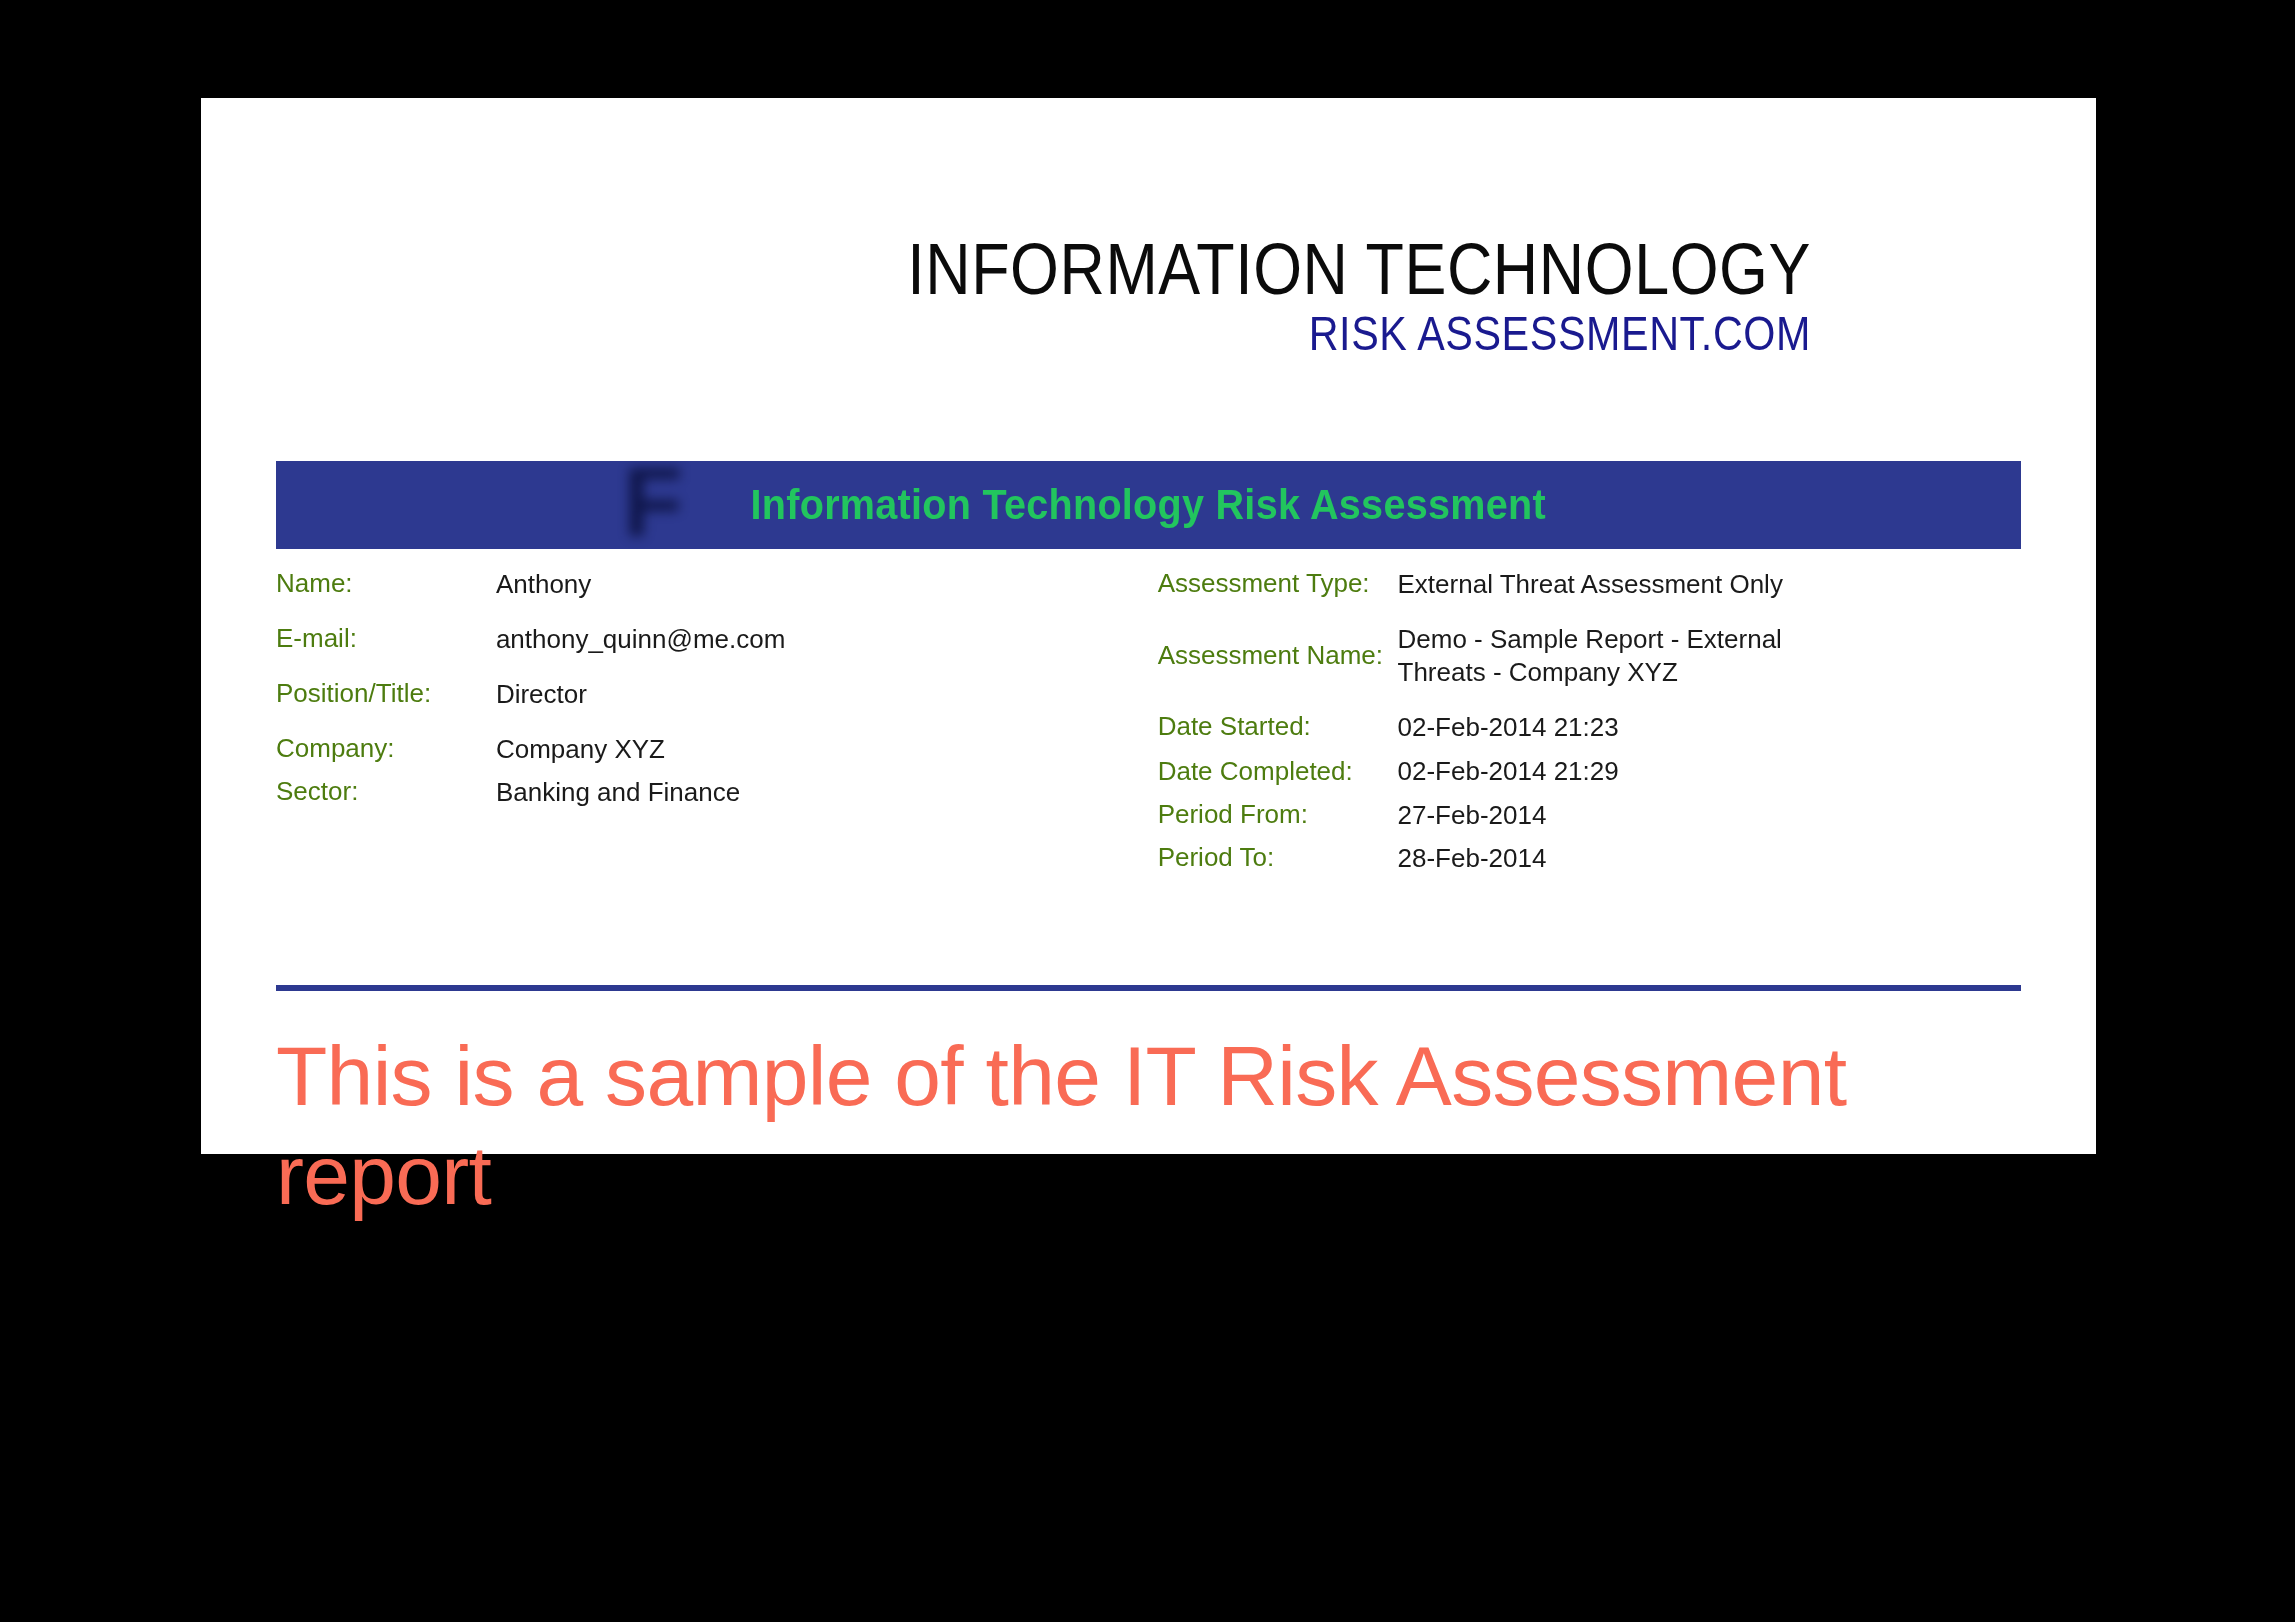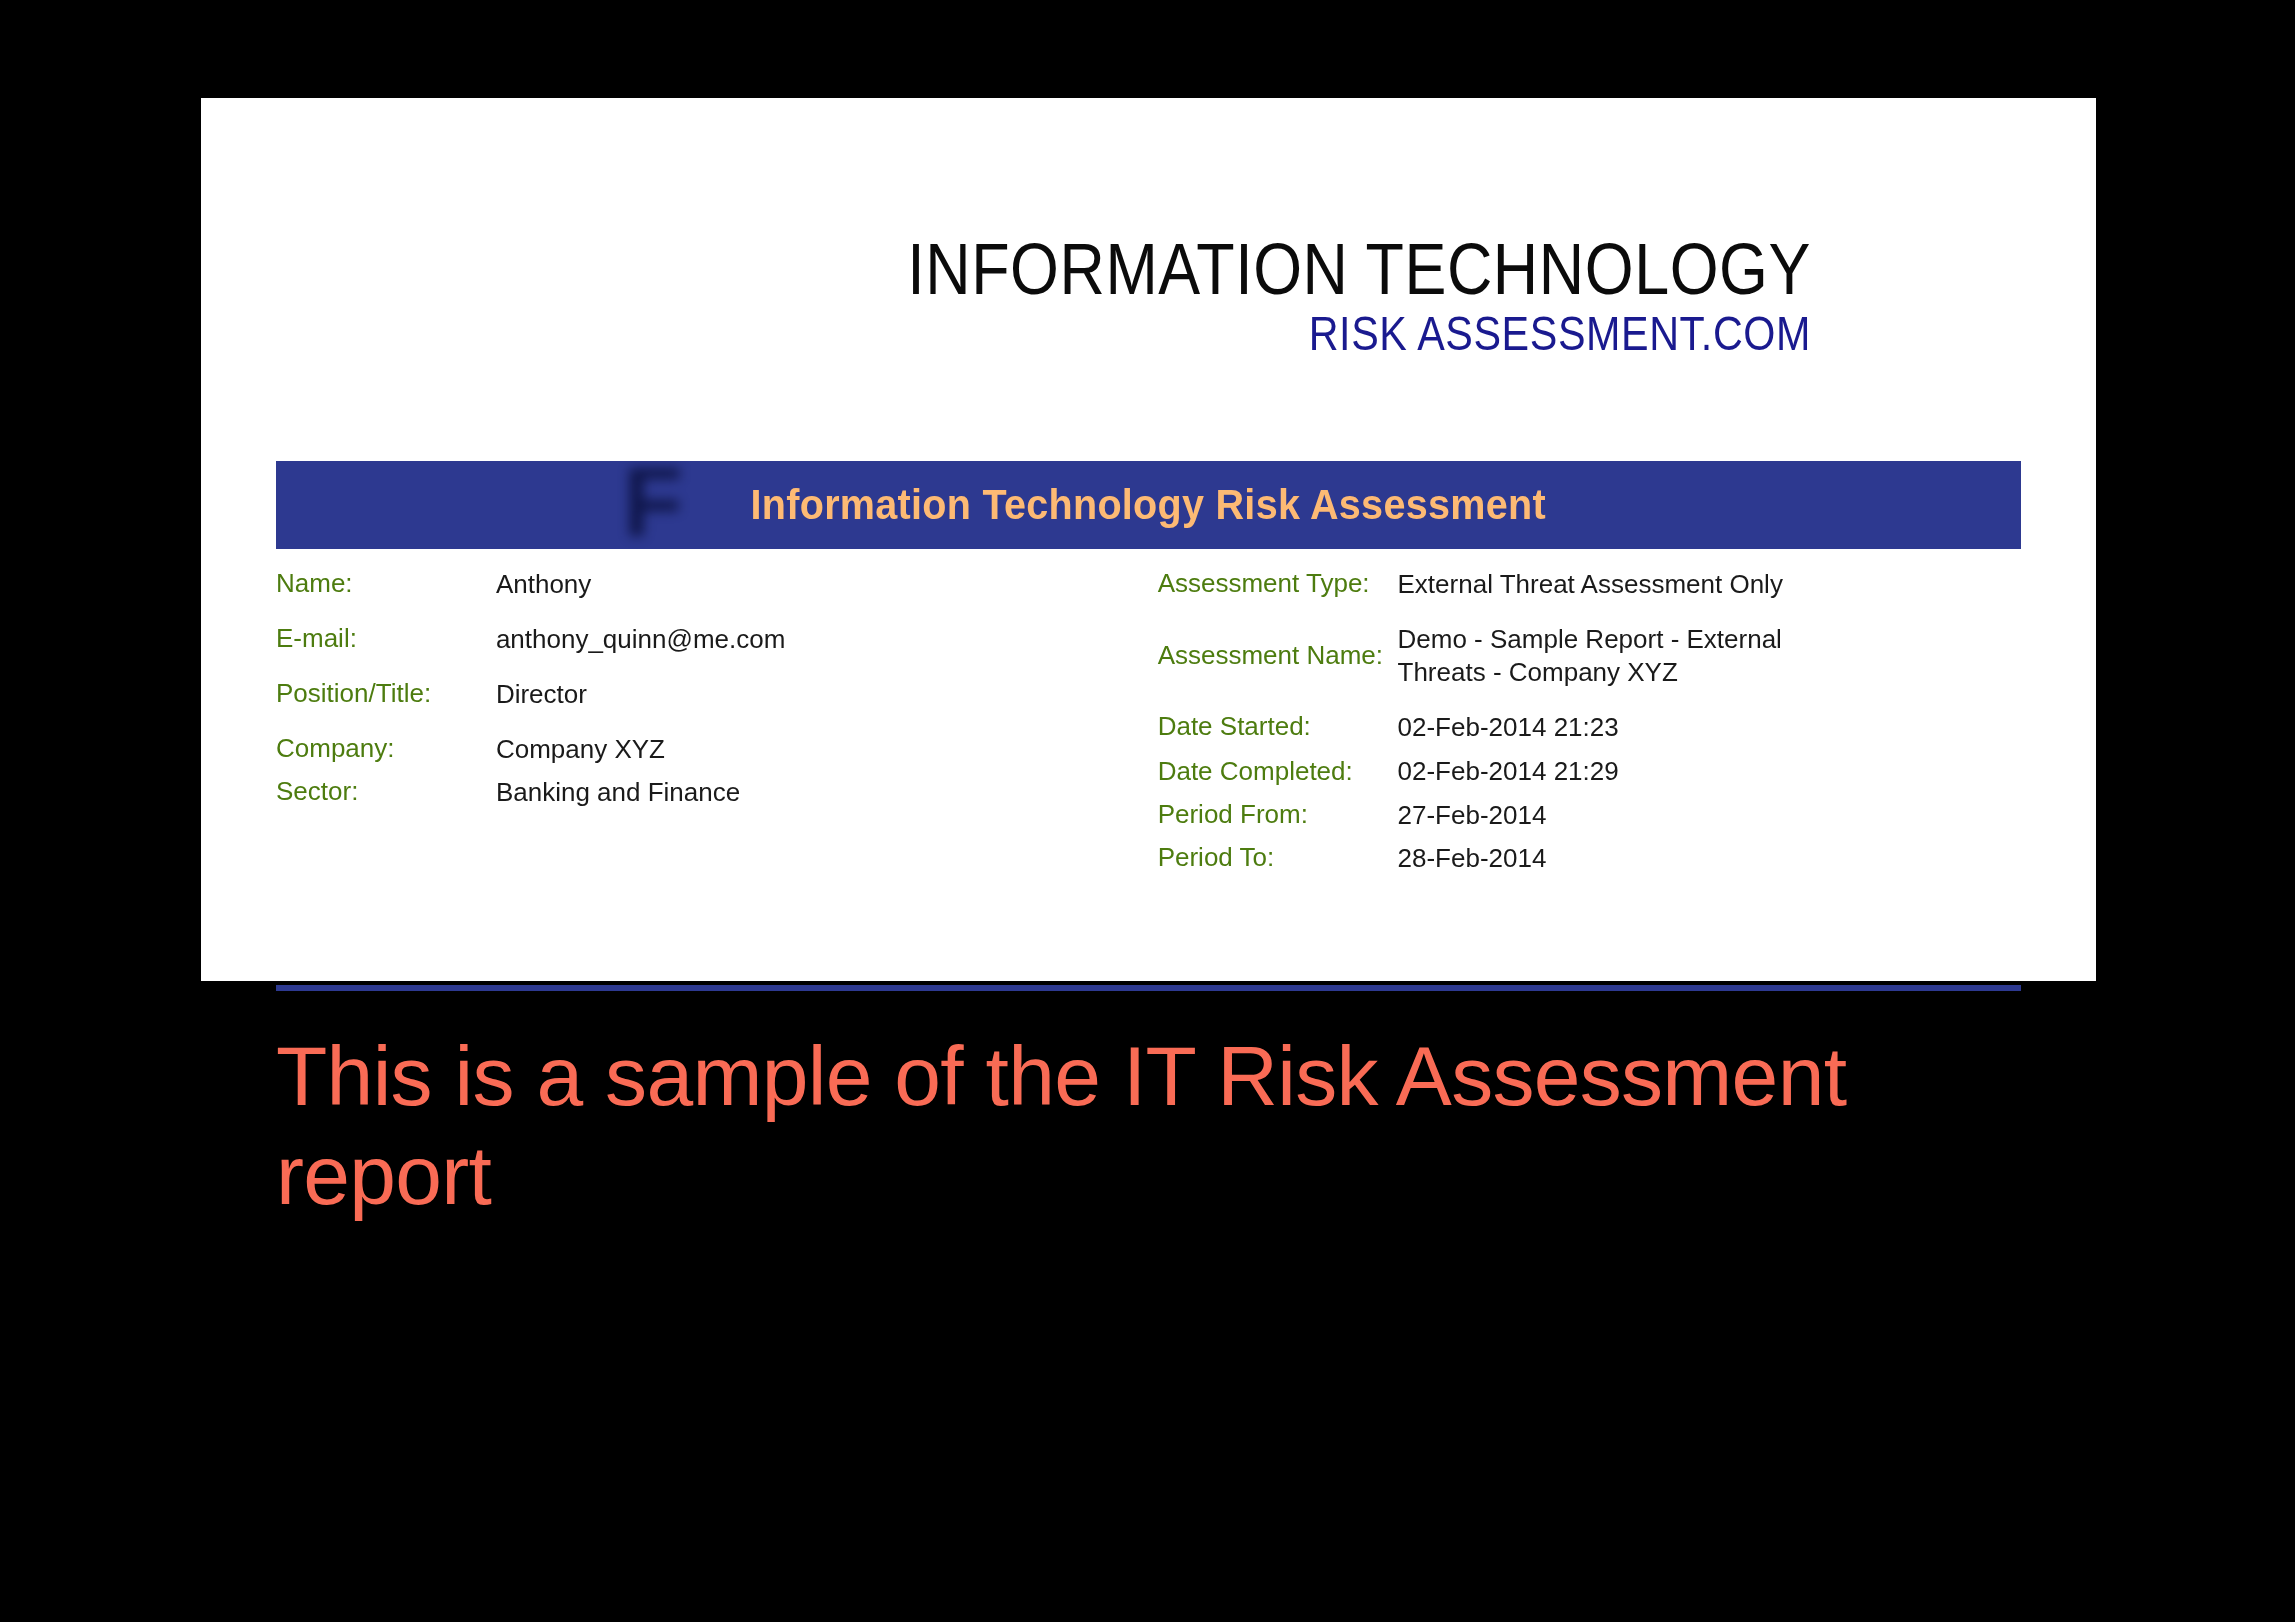--- a/index.html
+++ b/index.html
@@ -16,21 +16,21 @@
     font-family: "Liberation Sans", sans-serif;
     -webkit-font-smoothing: antialiased;
   }
 
   
   #page-sheet {
     position: absolute;
     left: 201px;
     top: 98px;
     width: 1895px;
-    height: 883px;
+    height: 1056px;
     background: #ffffff;
   }
 
   
   #logo-block {
     position: absolute;
     left: 0;
     top: 134px;
     width: 1610px;
     text-align: right;
@@ -84,21 +84,21 @@
     opacity: 0.85;
     pointer-events: none;
   }
   #title-text {
     position: absolute;
     left: 0;
     right: 0;
     top: 50%;
     transform: translateY(-52%);
     text-align: center;
-    color: #fdba74;
+    color: #22c55e;
     font-family: "Liberation Sans Narrow", "Liberation Sans", sans-serif;
     font-size: 43px;
     font-weight: 700;
     letter-spacing: 0.3px;
     white-space: nowrap;
   }
   #title-text > span { display: inline-block; transform: scaleX(0.92); }
 
   
   #info-grid {

